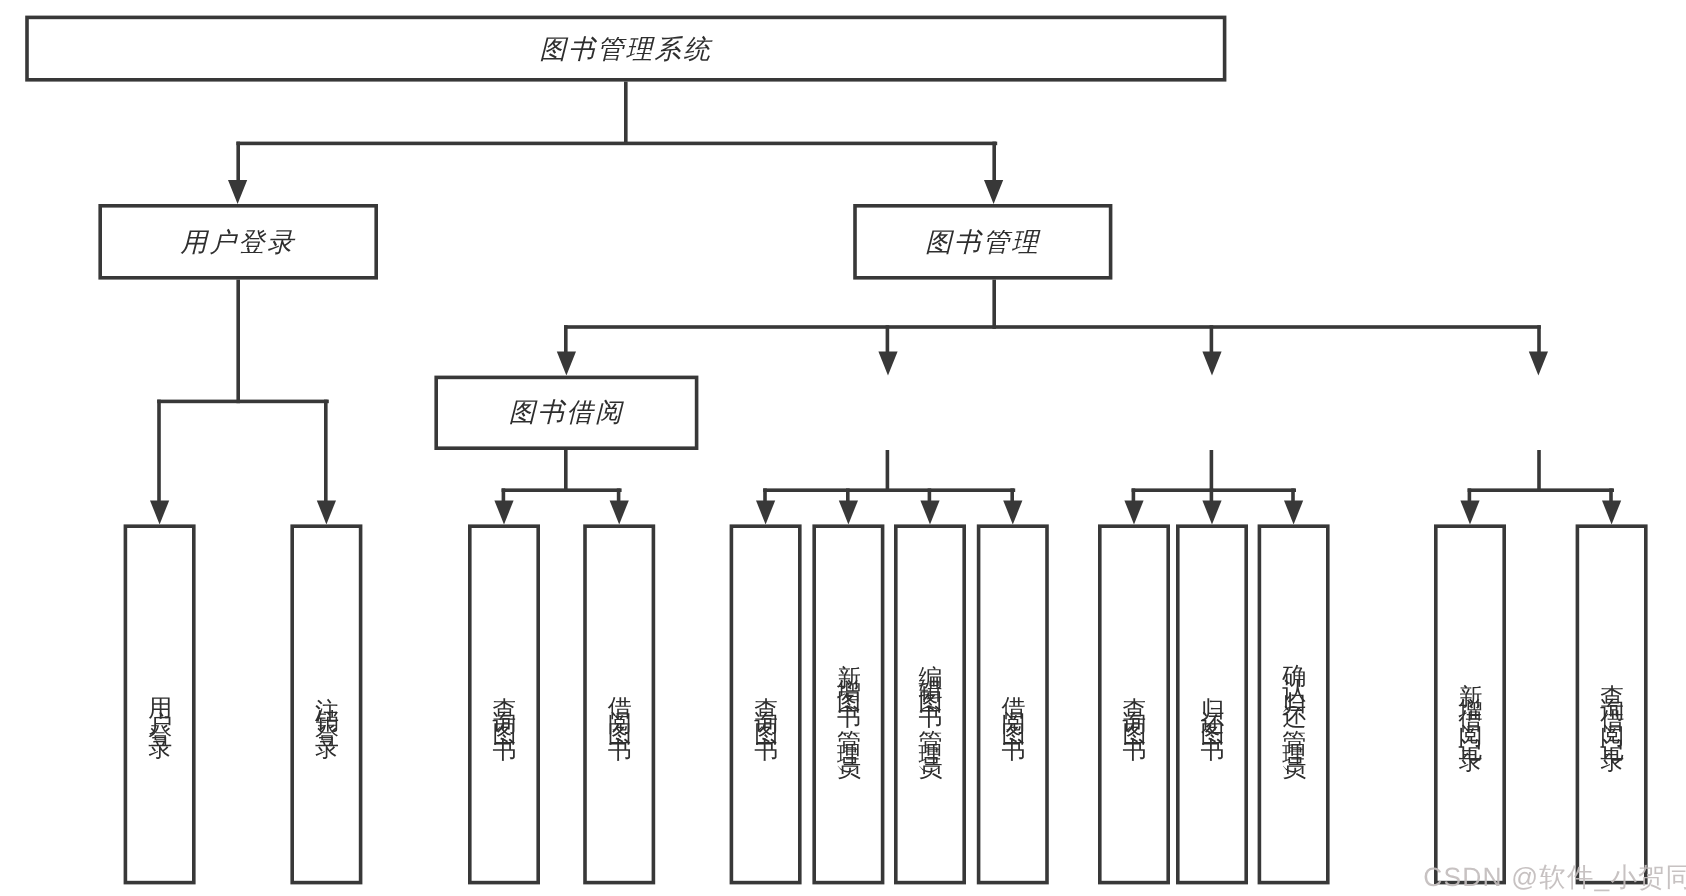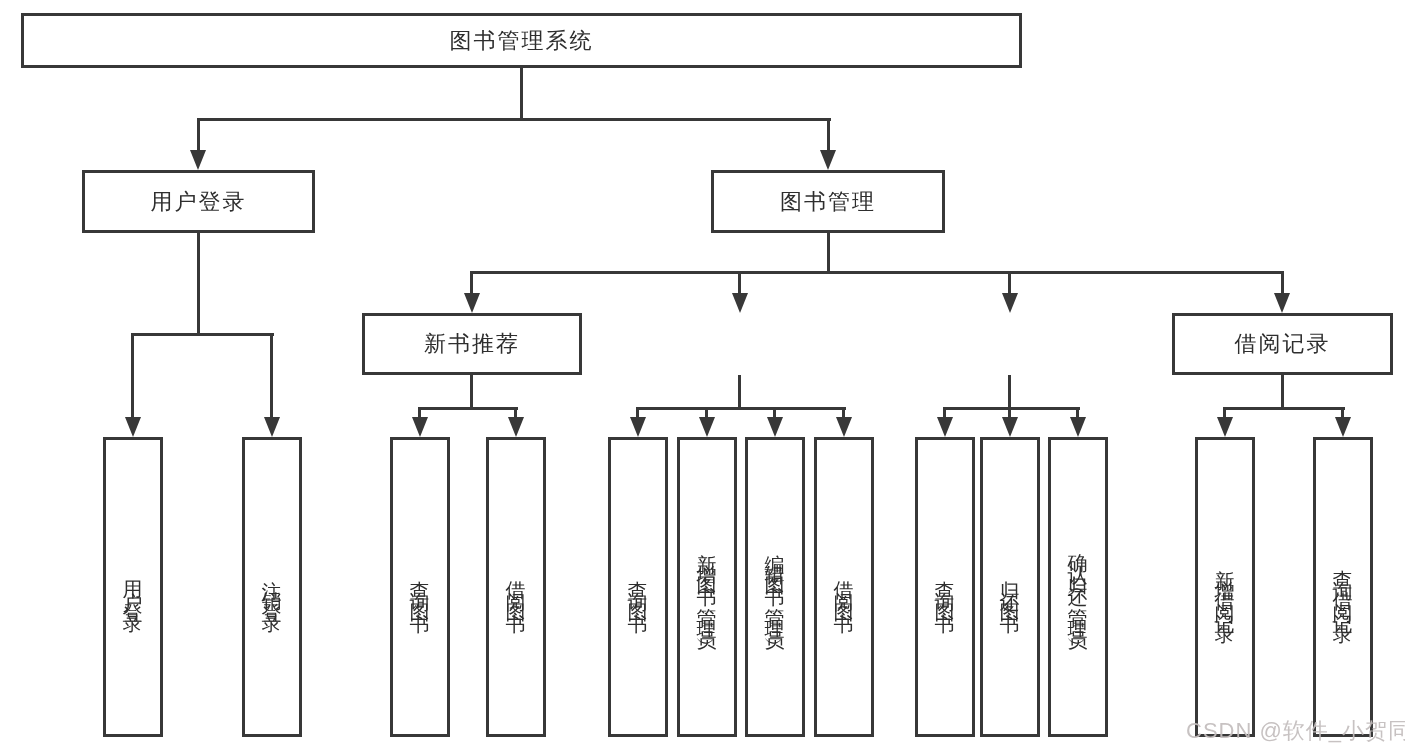--- a/index.html
+++ b/index.html
@@ -12,21 +12,21 @@
   .canvas{
     position:relative;width:1405px;height:747px;background:var(--background);
     font-family:"Liberation Sans","DejaVu Sans",sans-serif;
     overflow:hidden;
   }
   .box{
     position:absolute;border:3px solid var(--line);background:#fff;
     display:flex;align-items:center;justify-content:center;
     color:var(--text);box-sizing:border-box;
   }
-  .hbox{font-size:22px;letter-spacing:2px;white-space:nowrap;}
+  .hbox{font-size:22px;letter-spacing:2px;white-space:nowrap;font-style:italic;}
   .vbox{width:60px;top:437px;height:300px;}
   .vbox .vtext{
     writing-mode:vertical-rl;text-orientation:mixed;
     font-size:20px;letter-spacing:11px;line-height:1;
   }
   .vline{position:absolute;width:3px;background:var(--line);}
   .hline{position:absolute;height:3px;background:var(--line);}
   .arrow{
     position:absolute;width:0;height:0;
     border-left:8px solid transparent;border-right:8px solid transparent;
@@ -46,42 +46,41 @@
   <div class="box hbox" style="left:21px;top:13px;width:1001px;height:55px;">图书管理系统</div>
 
   <div class="vline" style="left:520px;top:68px;height:52px;"></div>
   <div class="hline" style="left:197px;top:118px;width:634px;"></div>
   <div class="vline" style="left:197px;top:118px;height:34px;"></div>
   <div class="arrow" style="left:190px;top:150px;"></div>
   <div class="vline" style="left:827px;top:118px;height:34px;"></div>
   <div class="arrow" style="left:820px;top:150px;"></div>
 
   <div class="box hbox" style="left:82px;top:170px;width:233px;height:63px;">用户登录</div>
-  <div class="box hbox" style="left:711px;top:170px;width:234px;height:63px;">图书管理</div>
+  <div class="box hbox" style="left:711px;top:170px;width:216px;height:63px;">图书管理</div>
 
   <div class="vline" style="left:197px;top:233px;height:103px;"></div>
   <div class="hline" style="left:131px;top:333px;width:143px;"></div>
   <div class="vline" style="left:131px;top:333px;height:86px;"></div>
   <div class="arrow" style="left:125px;top:417px;"></div>
   <div class="vline" style="left:270px;top:333px;height:86px;"></div>
   <div class="arrow" style="left:264px;top:417px;"></div>
 
   <div class="vline" style="left:827px;top:233px;height:41px;"></div>
   <div class="hline" style="left:470px;top:271px;width:814px;"></div>
   <div class="vline" style="left:470px;top:271px;height:24px;"></div>
   <div class="arrow" style="left:464px;top:293px;"></div>
   <div class="vline" style="left:738px;top:271px;height:24px;"></div>
   <div class="arrow" style="left:732px;top:293px;"></div>
   <div class="vline" style="left:1008px;top:271px;height:24px;"></div>
   <div class="arrow" style="left:1002px;top:293px;"></div>
   <div class="vline" style="left:1281px;top:271px;height:24px;"></div>
   <div class="arrow" style="left:1274px;top:293px;"></div>
 
-  <div class="box hbox" style="left:362px;top:313px;width:220px;height:62px;">新书推荐</div>
-  <div class="box hbox" style="left:1172px;top:313px;width:221px;height:62px;">借阅记录</div>
+  <div class="box hbox" style="left:362px;top:313px;width:220px;height:62px;">图书借阅</div>
 
   <div class="vline" style="left:470px;top:375px;height:35px;"></div>
   <div class="hline" style="left:418px;top:407px;width:100px;"></div>
   <div class="vline" style="left:418px;top:407px;height:12px;"></div>
   <div class="arrow" style="left:412px;top:417px;"></div>
   <div class="vline" style="left:514px;top:407px;height:12px;"></div>
   <div class="arrow" style="left:508px;top:417px;"></div>
 
   <div class="vline" style="left:738px;top:375px;height:35px;"></div>
   <div class="hline" style="left:636px;top:407px;width:210px;"></div>

